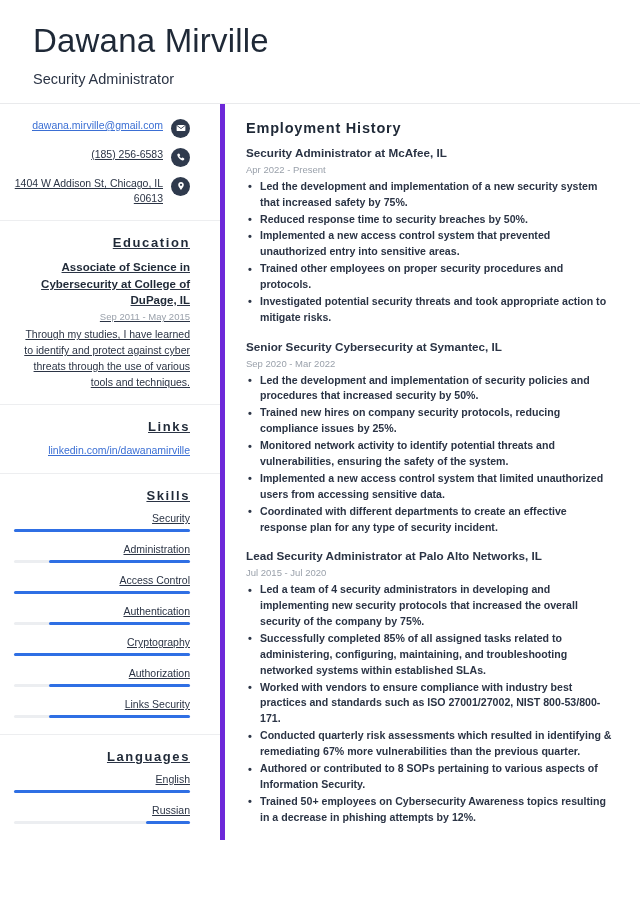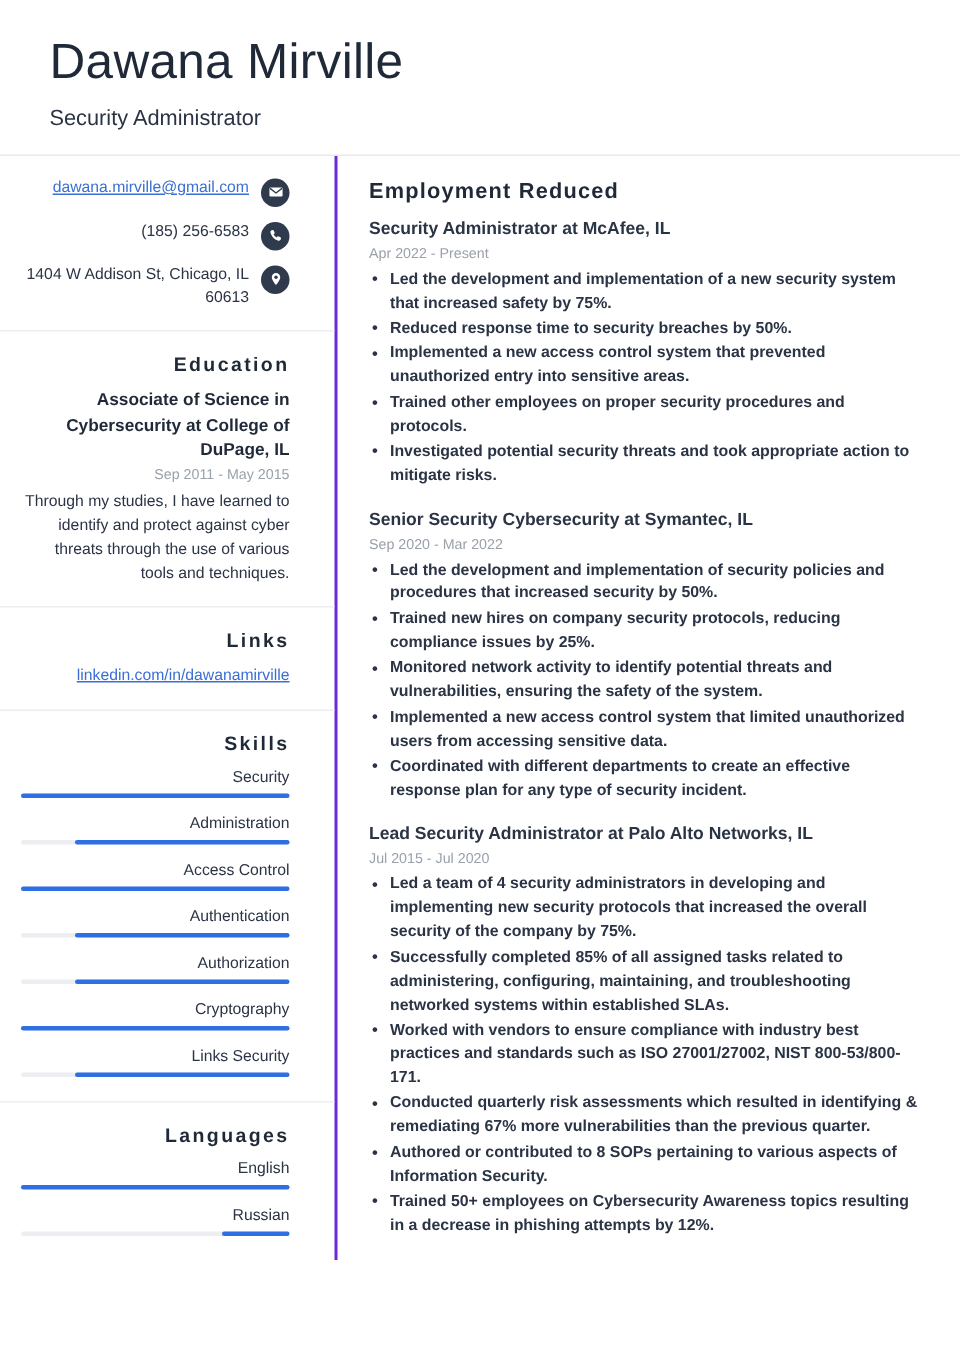--- a/index.html
+++ b/index.html
@@ -19,21 +19,22 @@
   }
   .job-title {
     margin-top: 11px; font-size: 14.5px; color: #2b3445; font-weight: 400;
   }
   .header-rule { height: 1px; background: #e9eaec; width: 100%; }
 
   
   .body { display: flex; align-items: stretch; }
   .sidebar {
     width: 225px; flex: 0 0 225px;
-    border-right: 2px solid #6d28d9;
+    border-right: 5px solid #6d28d9;
+    text-decoration: underline;
   }
   .main { flex: 1; padding: 16px 24px 0 21px; }
 
   
   .side-block { padding: 14px 30px 14px 14px; text-align: right; }
   .side-div { height: 1px; background: #edeef0; margin: 0; }
 
   .contact-row {
     display: flex; align-items: flex-start; justify-content: flex-end;
     gap: 8px; margin-bottom: 9px;
@@ -179,29 +180,29 @@
                 <div class="bar-fill" style="width: 100%;"></div>
               </div>
             </div>
             <div class="skill-item">
               <div class="skill-label">Authentication</div>
               <div class="bar">
                 <div class="bar-fill" style="width: 80%;"></div>
               </div>
             </div>
             <div class="skill-item">
+              <div class="skill-label">Cryptography</div>
+              <div class="bar">
+                <div class="bar-fill" style="width: 100%;"></div>
+              </div>
+            </div>
+            <div class="skill-item">
               <div class="skill-label">Authorization</div>
               <div class="bar">
                 <div class="bar-fill" style="width: 80%;"></div>
-              </div>
-            </div>
-            <div class="skill-item">
-              <div class="skill-label">Cryptography</div>
-              <div class="bar">
-                <div class="bar-fill" style="width: 100%;"></div>
               </div>
             </div>
             <div class="skill-item">
               <div class="skill-label">Links Security</div>
               <div class="bar">
                 <div class="bar-fill" style="width: 80%;"></div>
               </div>
             </div>
           </div>
       </div>
@@ -221,21 +222,21 @@
               <div class="bar">
                 <div class="bar-fill" style="width: 25%;"></div>
               </div>
             </div>
           </div>
       </div>
 
     </div>
 
     <div class="main">
-      <div class="main-head">Employment Reduced</div>
+      <div class="main-head">Employment History</div>
       <div id="jobs-list">
           <div class="job">
             <div class="job-head">Security Administrator at McAfee, IL</div>
             <div class="job-date">Apr 2022 - Present</div>
             <ul class="bullets">
               <li>Led the development and implementation of a new security system that increased safety by 75%.</li>
               <li>Reduced response time to security breaches by 50%.</li>
               <li>Implemented a new access control system that prevented unauthorized entry into sensitive areas.</li>
               <li>Trained other employees on proper security procedures and protocols.</li>
               <li>Investigated potential security threats and took appropriate action to mitigate risks.</li>

